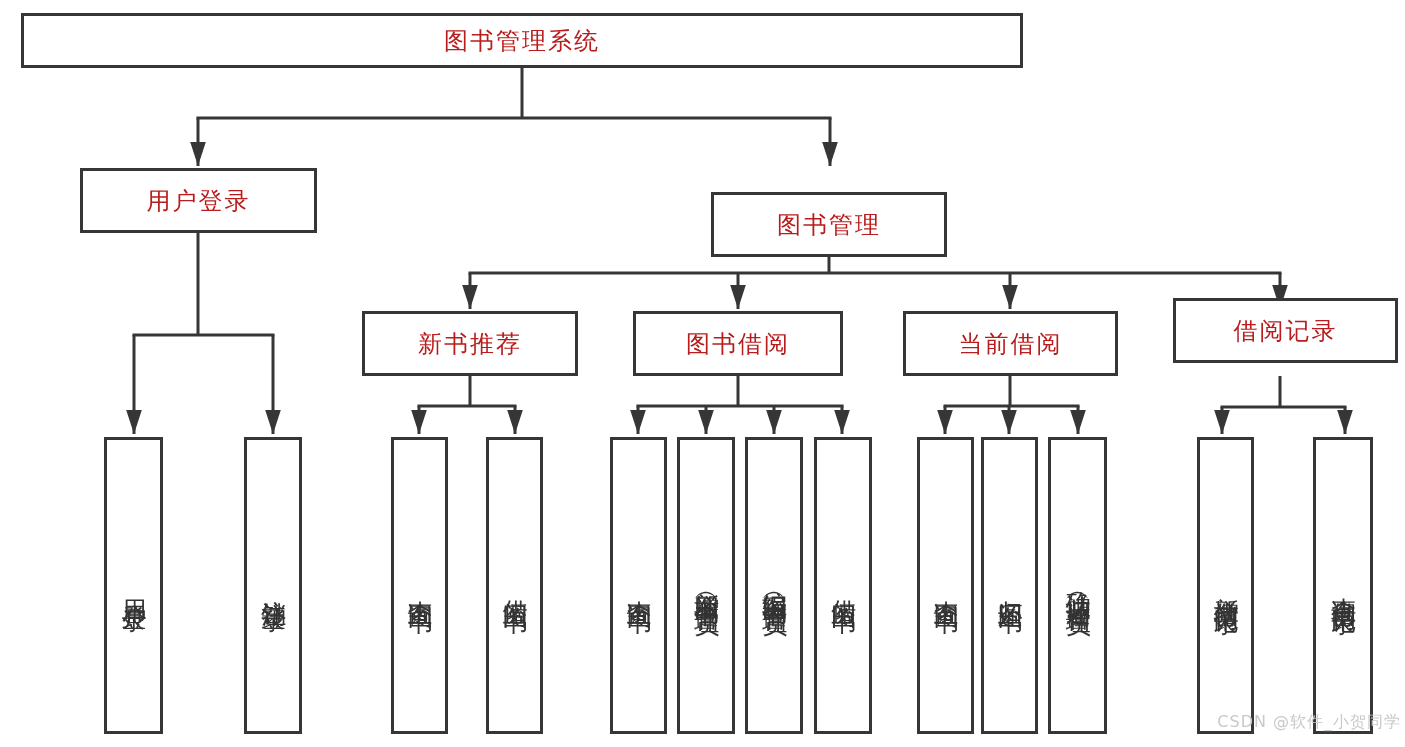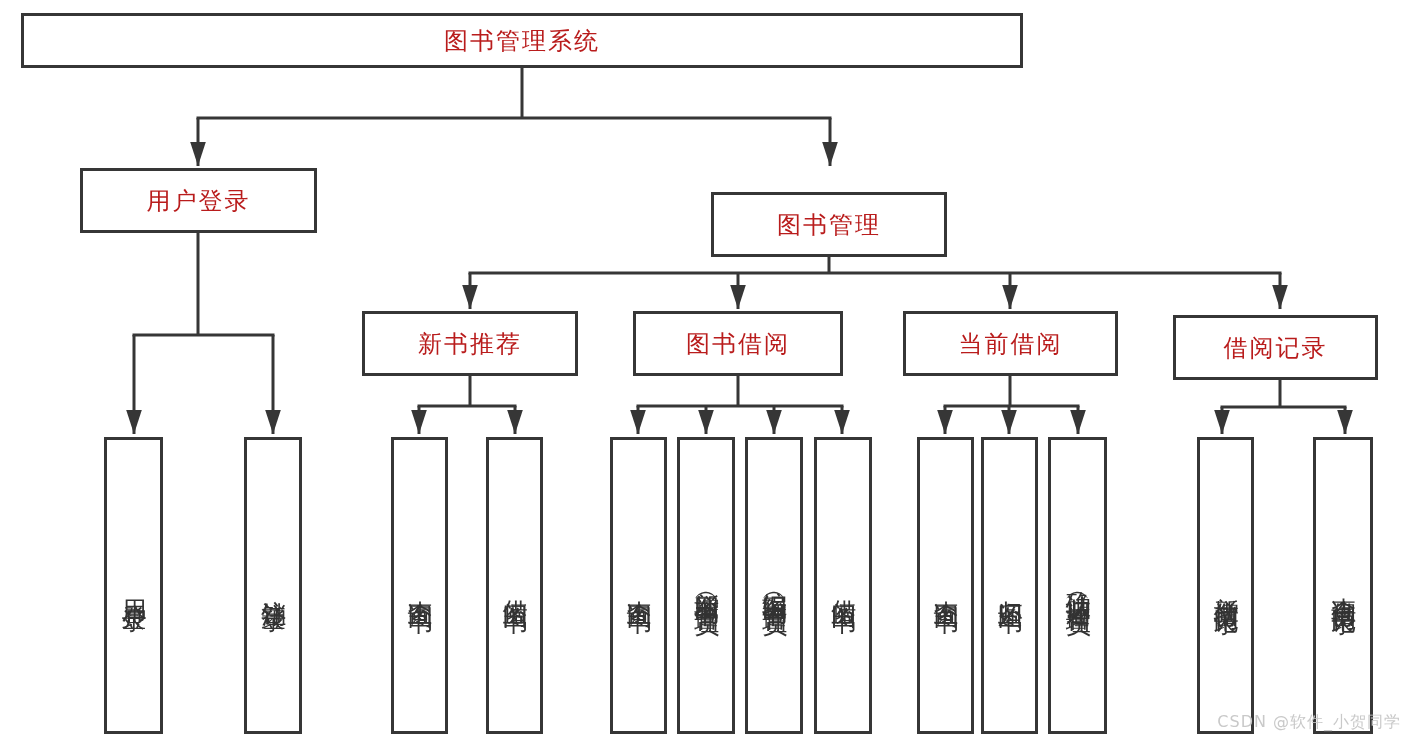--- a/index.html
+++ b/index.html
@@ -131,21 +131,21 @@
 
   <div class="box" style="left:633px; top:311px; width:210px; height:65px;">
     <span class="hlabel">图书借阅</span>
   </div>
   <div class="box" style="left:362px; top:311px; width:216px; height:65px;">
     <span class="hlabel">新书推荐</span>
   </div>
   <div class="box" style="left:903px; top:311px; width:215px; height:65px;">
     <span class="hlabel">当前借阅</span>
   </div>
-  <div class="box" style="left:1173px; top:315px; width:205px; height:65px;">
+  <div class="box" style="left:1173px; top:298px; width:225px; height:65px;">
     <span class="hlabel">借阅记录</span>
   </div>
 
   <div class="box" style="left:104px; top:437px; width:59px; height:297px;">
     <span class="vlabel">用户登录</span>
   </div>
   <div class="box" style="left:244px; top:437px; width:58px; height:297px;">
     <span class="vlabel">注销登录</span>
   </div>
 

